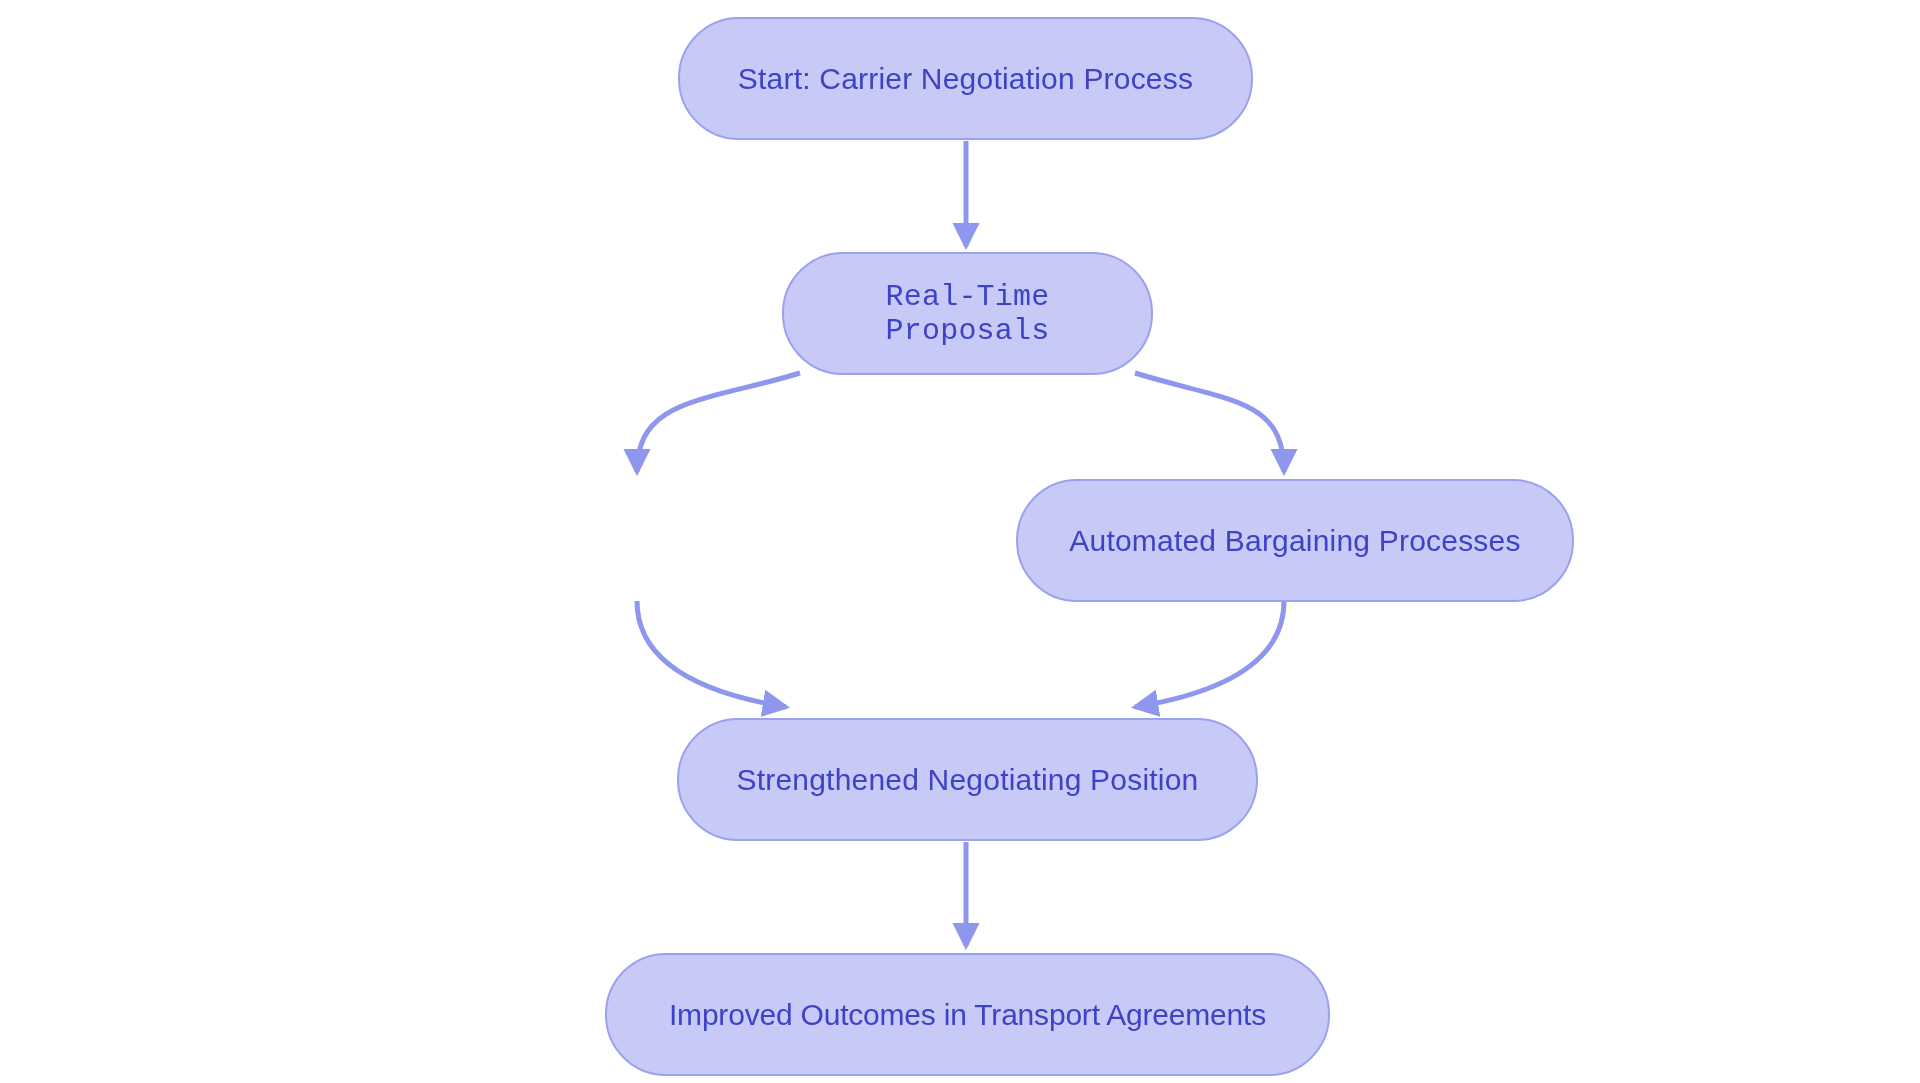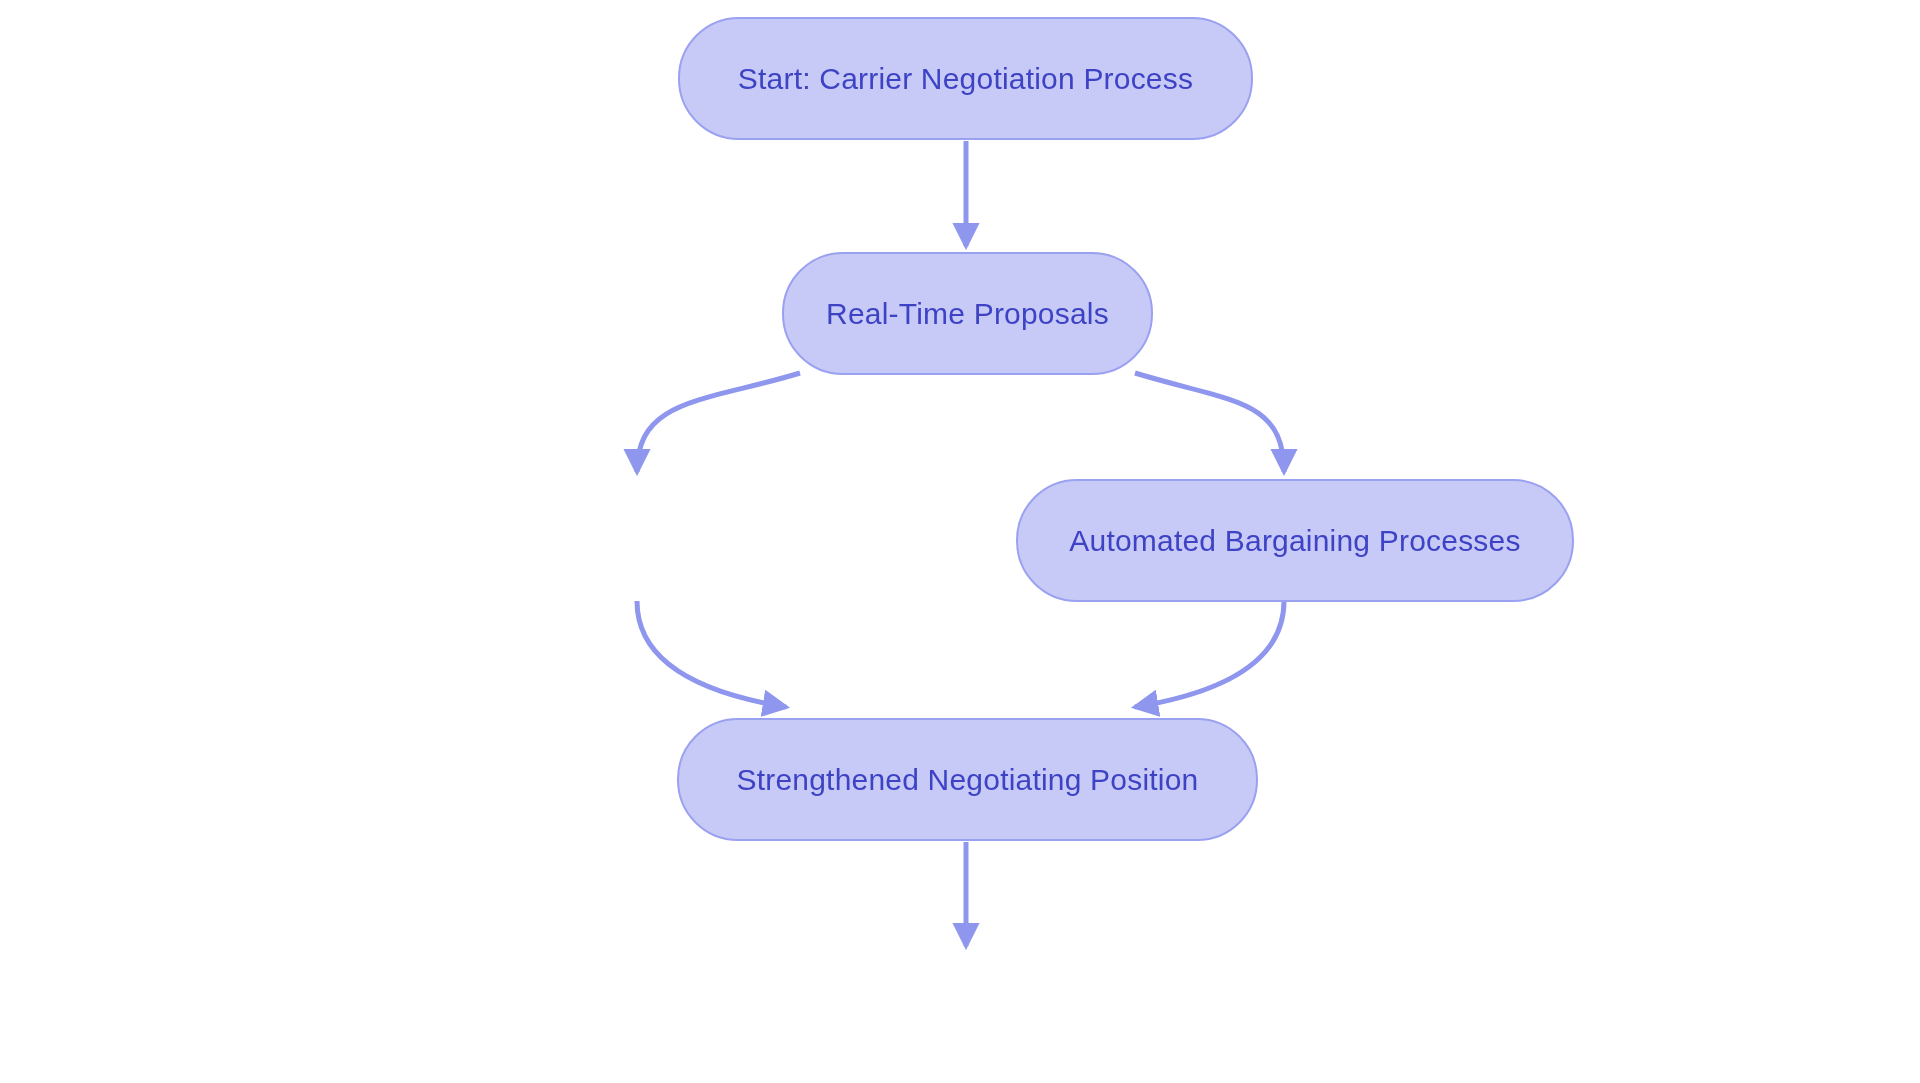--- a/index.html
+++ b/index.html
@@ -35,21 +35,21 @@
     display:flex;
     align-items:center;
     justify-content:center;
     text-align:center;
     color:var(--text);
     font-size:30px;
     letter-spacing:0.2px;
     padding:0 28px;
   }
   .node-start        {left:678px;  top:17px;  width:575px;}
-  .node-realtime     {left:782px;  top:252px; width:371px;}
+  .node-realtime     {left:782px;  top:252px; width:371px;font-family:Liberation Mono, monospace;}
   .node-minimized    {left:373px;  top:479px; width:534px;}
   .node-automated    {left:1016px; top:479px; width:558px;}
   .node-strengthened {left:677px;  top:718px; width:581px;}
   .node-improved     {left:605px;  top:953px; width:725px; letter-spacing:-0.2px;}
 </style>
 </head>
 <body>
 
 <div class="canvas">
 
@@ -77,14 +77,17 @@
 
 
   <div class="node node-strengthened">
     <span>Strengthened Negotiating Position</span>
   </div>
 
   <div class="node node-automated">
     <span>Automated Bargaining Processes</span>
   </div>
 
+  <div class="node node-improved">
+    <span>Improved Outcomes in Transport Agreements</span>
+  </div>
 
 </div>
 
 </body></html>

